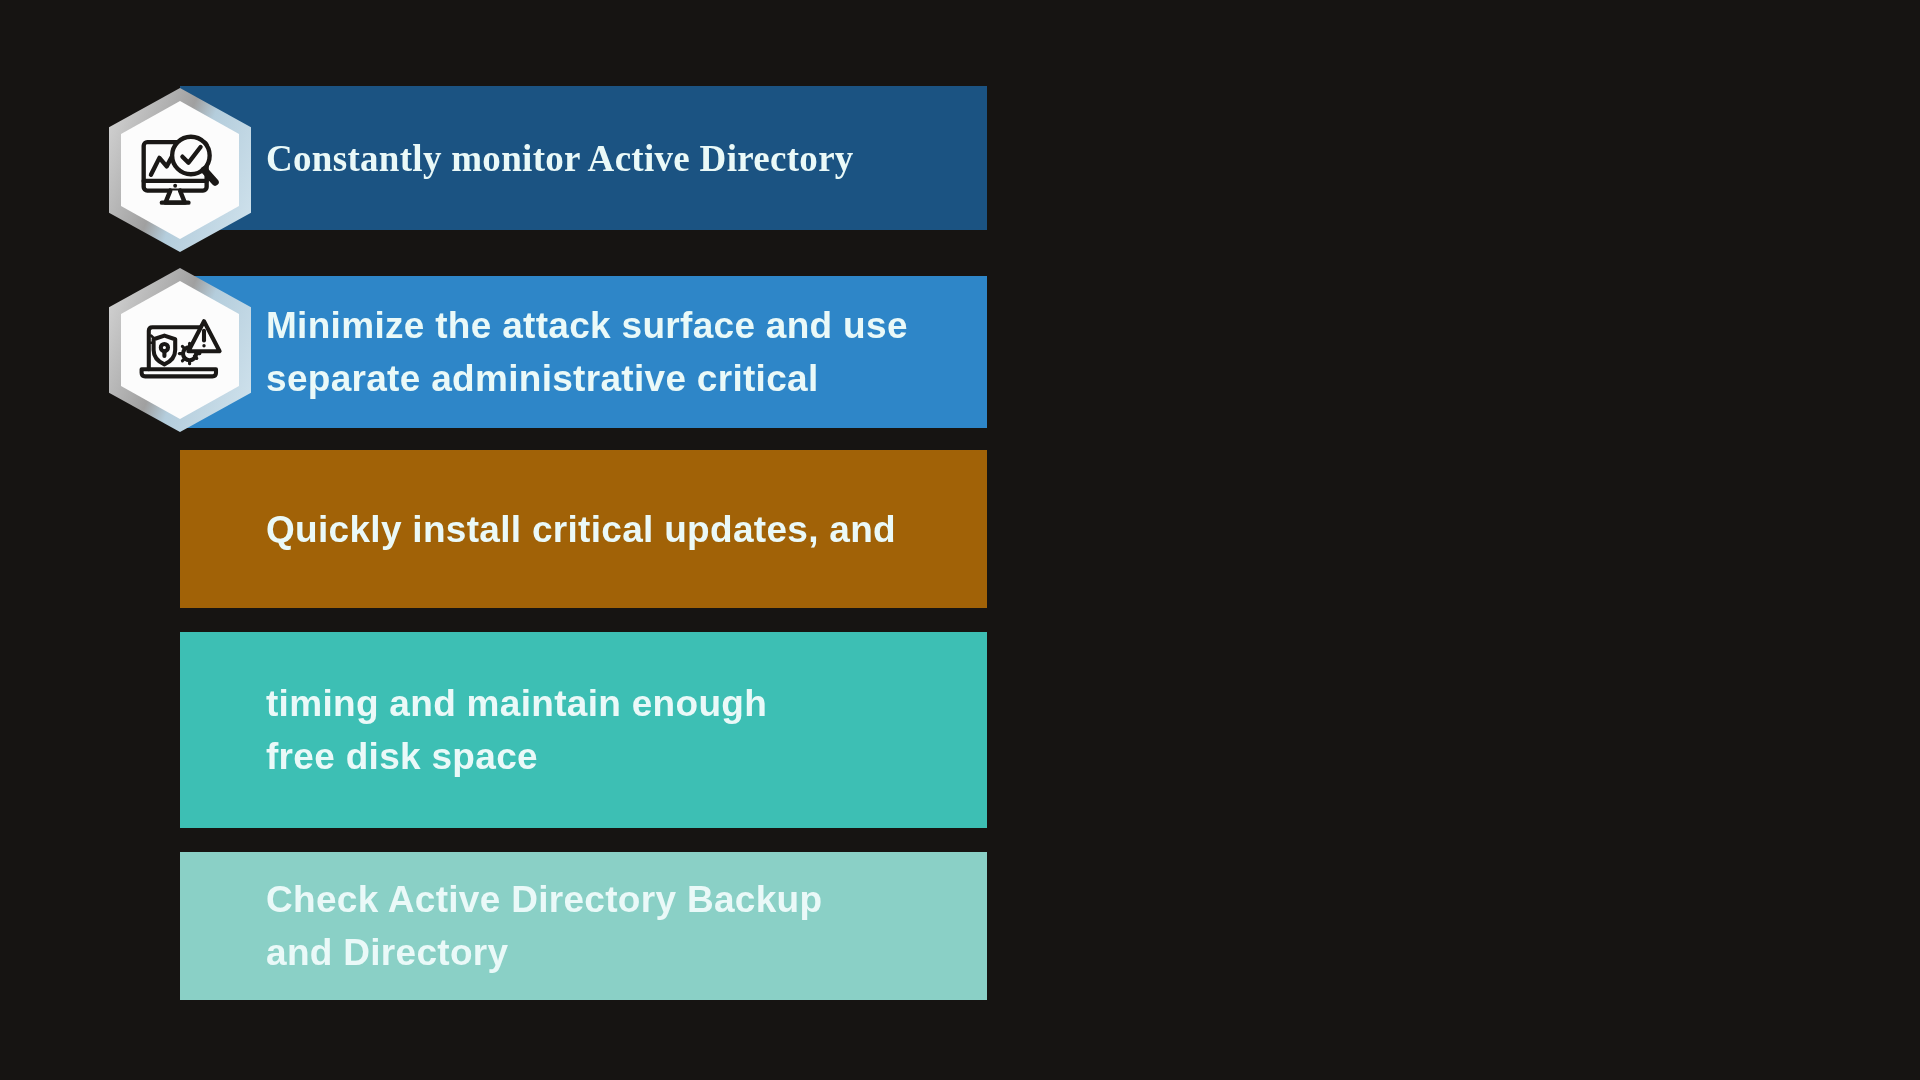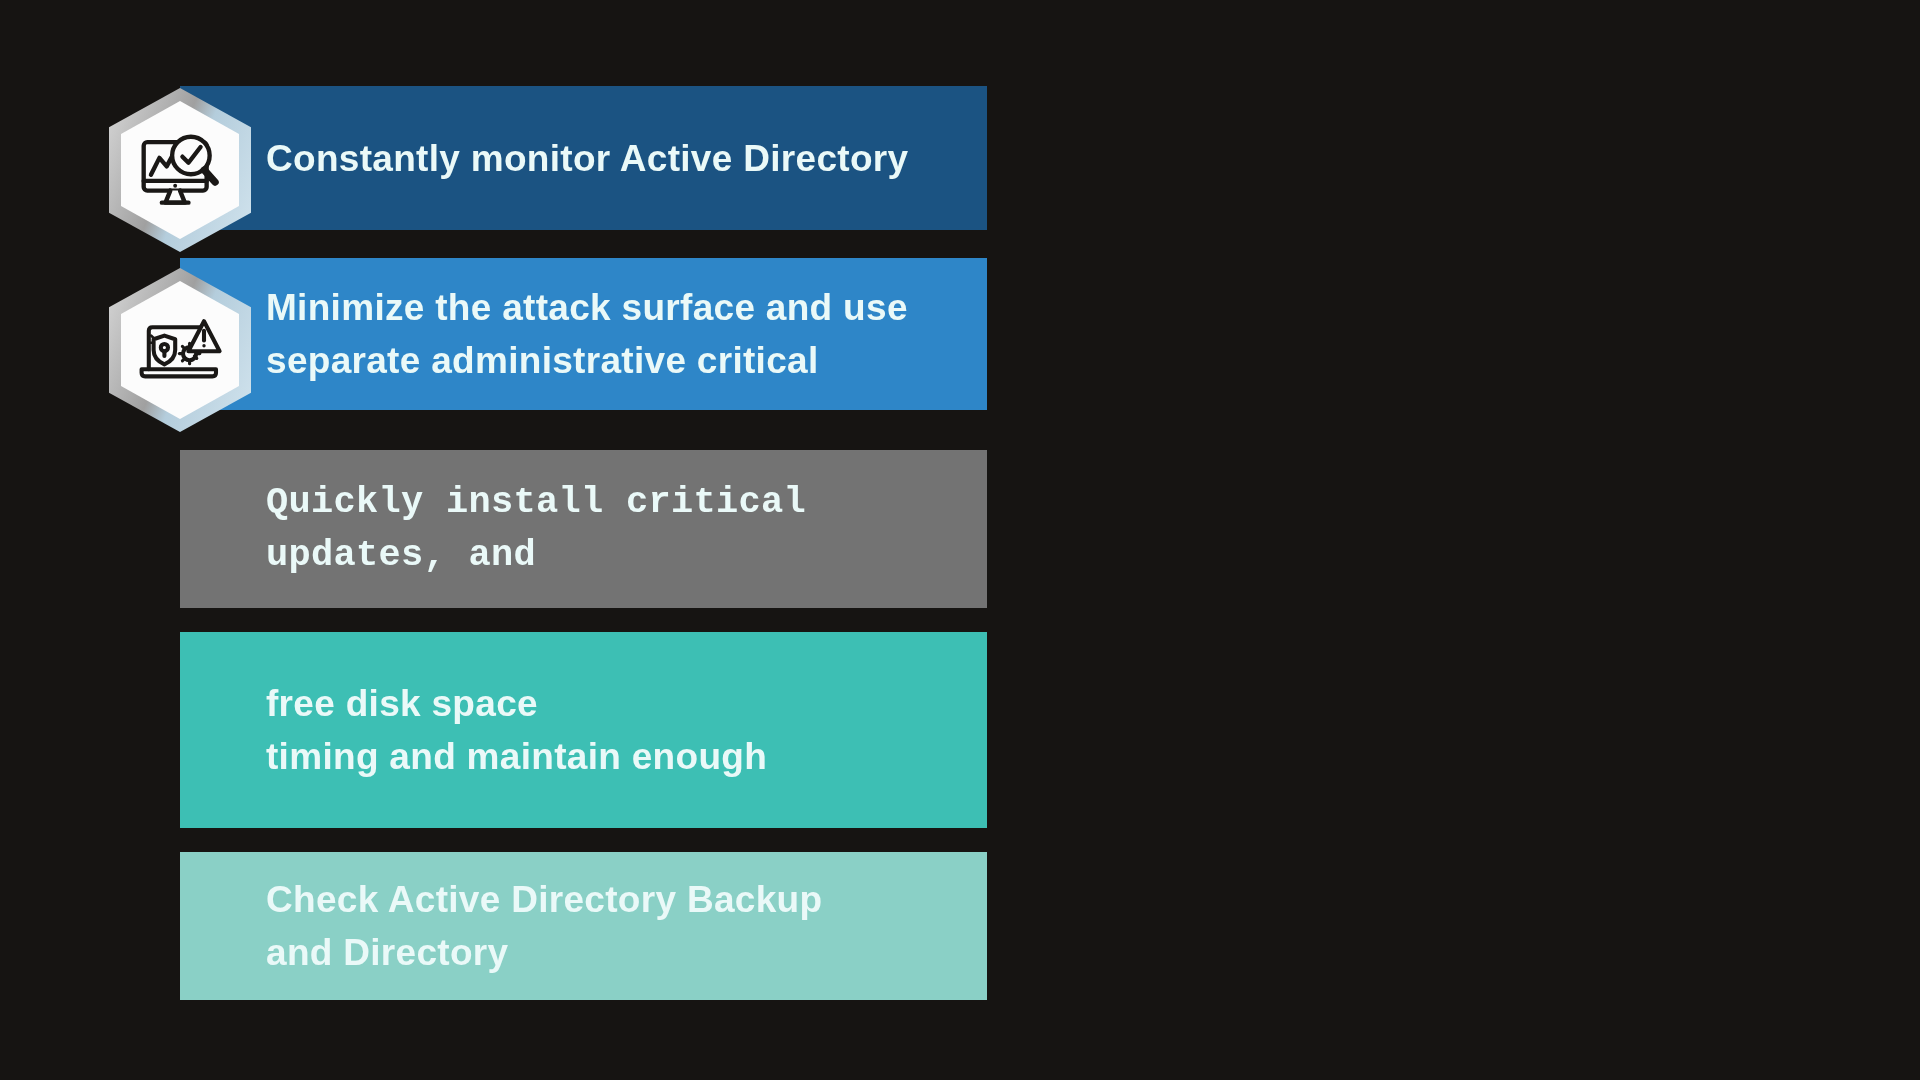--- a/index.html
+++ b/index.html
@@ -3,22 +3,22 @@
 <meta charset="utf-8">
 <style>
   html,body{margin:0;padding:0;background:#161412;}
   .canvas{position:relative;width:1920px;height:1080px;background:#161412;overflow:hidden;
           font-family:"Liberation Sans","DejaVu Sans",sans-serif;}
 
   
   .bar{position:absolute;left:180px;width:807px;display:flex;align-items:center;}
   .bar-text{padding-left:86px;color:#EAF9F8;font-weight:700;font-size:37px;line-height:53px;letter-spacing:.3px;}
   .bar-text .line{display:block;}
-  .bar.b1{top:86px;height:144px;}
-  .bar.b2{top:258px;height:152px;}
+  .bar.b1{top:86px;height:144px;font-family:Liberation Serif, serif;}
+  .bar.b2{top:276px;height:152px;}
   .bar.b3{top:450px;height:158px;}
   .bar.b4{top:632px;height:196px;}
   .bar.b5{top:852px;height:148px;}
 
   
   .hex{position:absolute;left:109px;width:142px;height:164px;
        clip-path:polygon(50% 0,100% 24%,100% 76%,50% 100%,0 76%,0 24%);
        background:linear-gradient(112deg,#d8d8d8 0%,#a0a0a0 44%,#b4cddc 56%,#d2e4ee 100%);}
   .hex-inner{position:absolute;left:12px;top:13px;right:12px;bottom:13px;
        clip-path:polygon(50% 0,100% 24%,100% 76%,50% 100%,0 76%,0 24%);
@@ -42,29 +42,29 @@
     <div class="bar-text">
       <span class="line">Constantly monitor Active Directory</span>
     </div>
   </div>
   <div class="bar b2" style="background-color: rgb(46, 134, 200);">
     <div class="bar-text">
       <span class="line">Minimize the attack surface and use</span>
       <span class="line">separate administrative critical</span>
     </div>
   </div>
-  <div class="bar b3" style="background-color: #737373; font-family: Liberation Mono, monospace;">
+  <div class="bar b3" style="background-color: #a16207;">
     <div class="bar-text">
       <span class="line">Quickly install critical updates, and</span>
     </div>
   </div>
   <div class="bar b4" style="background-color: rgb(61, 191, 180);">
     <div class="bar-text">
+      <span class="line">timing and maintain enough</span>
       <span class="line">free disk space</span>
-      <span class="line">timing and maintain enough</span>
     </div>
   </div>
   <div class="bar b5" style="background-color: rgb(138, 208, 198);">
     <div class="bar-text">
       <span class="line">Check Active Directory Backup</span>
       <span class="line">and Directory</span>
     </div>
   </div>
 
   <div class="hex h1">

